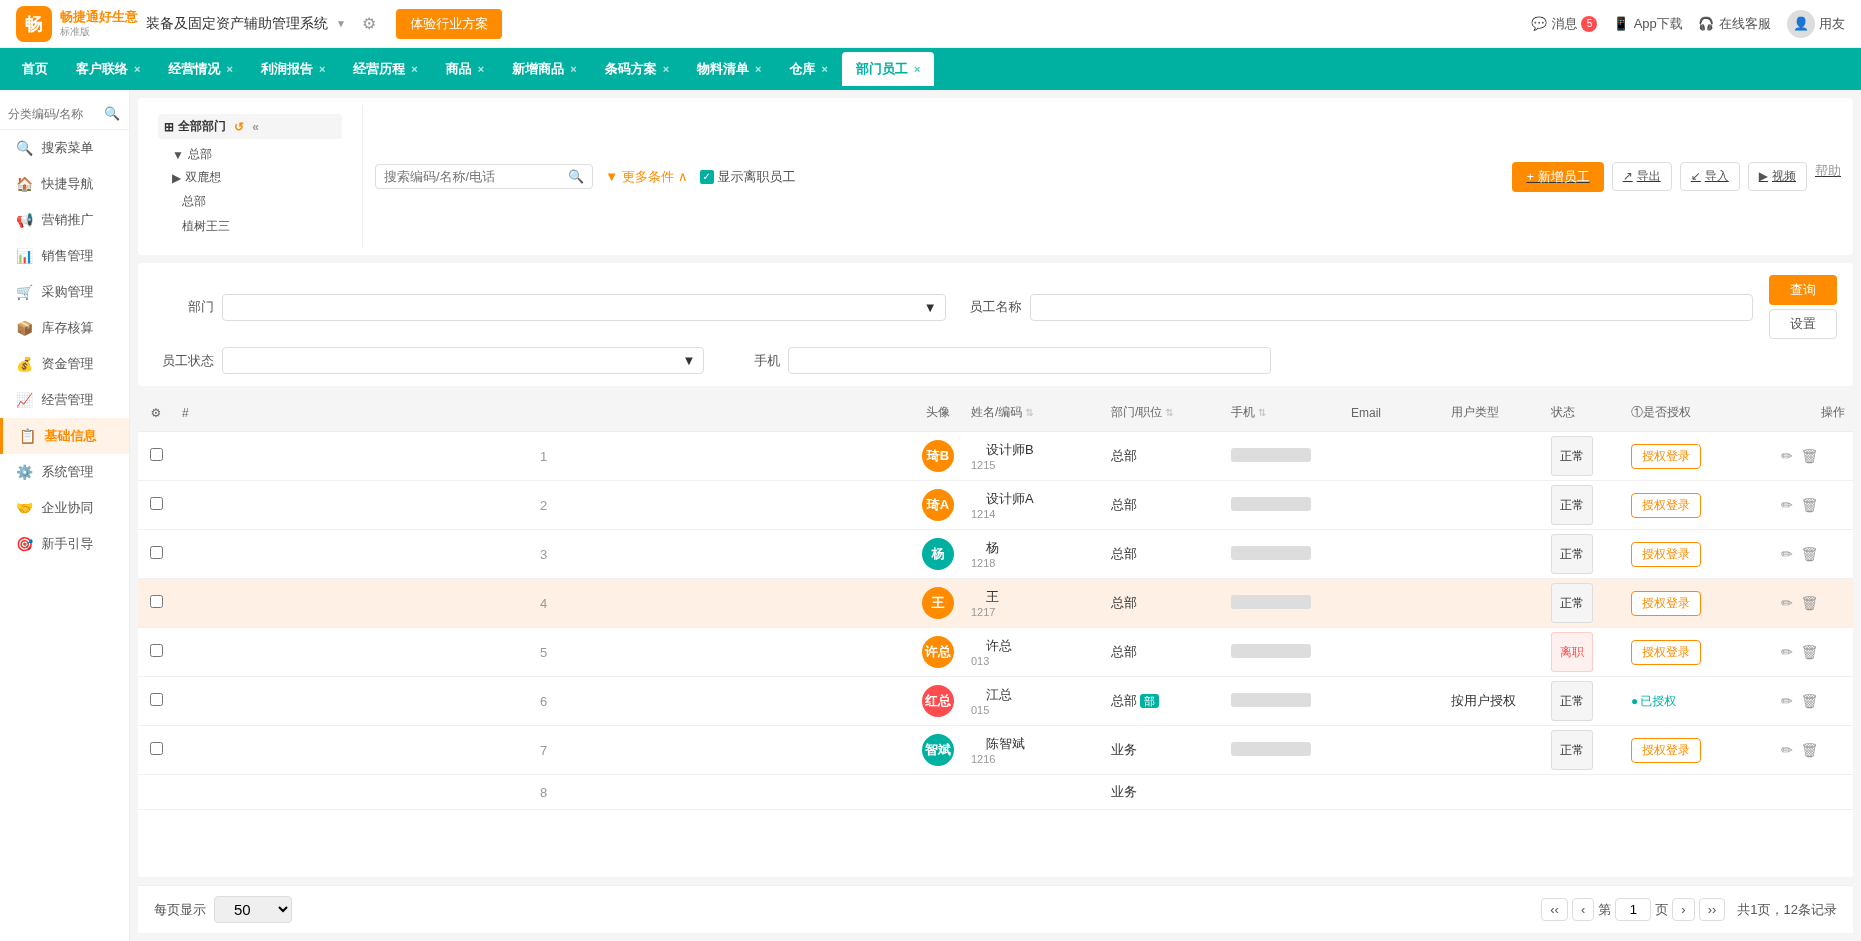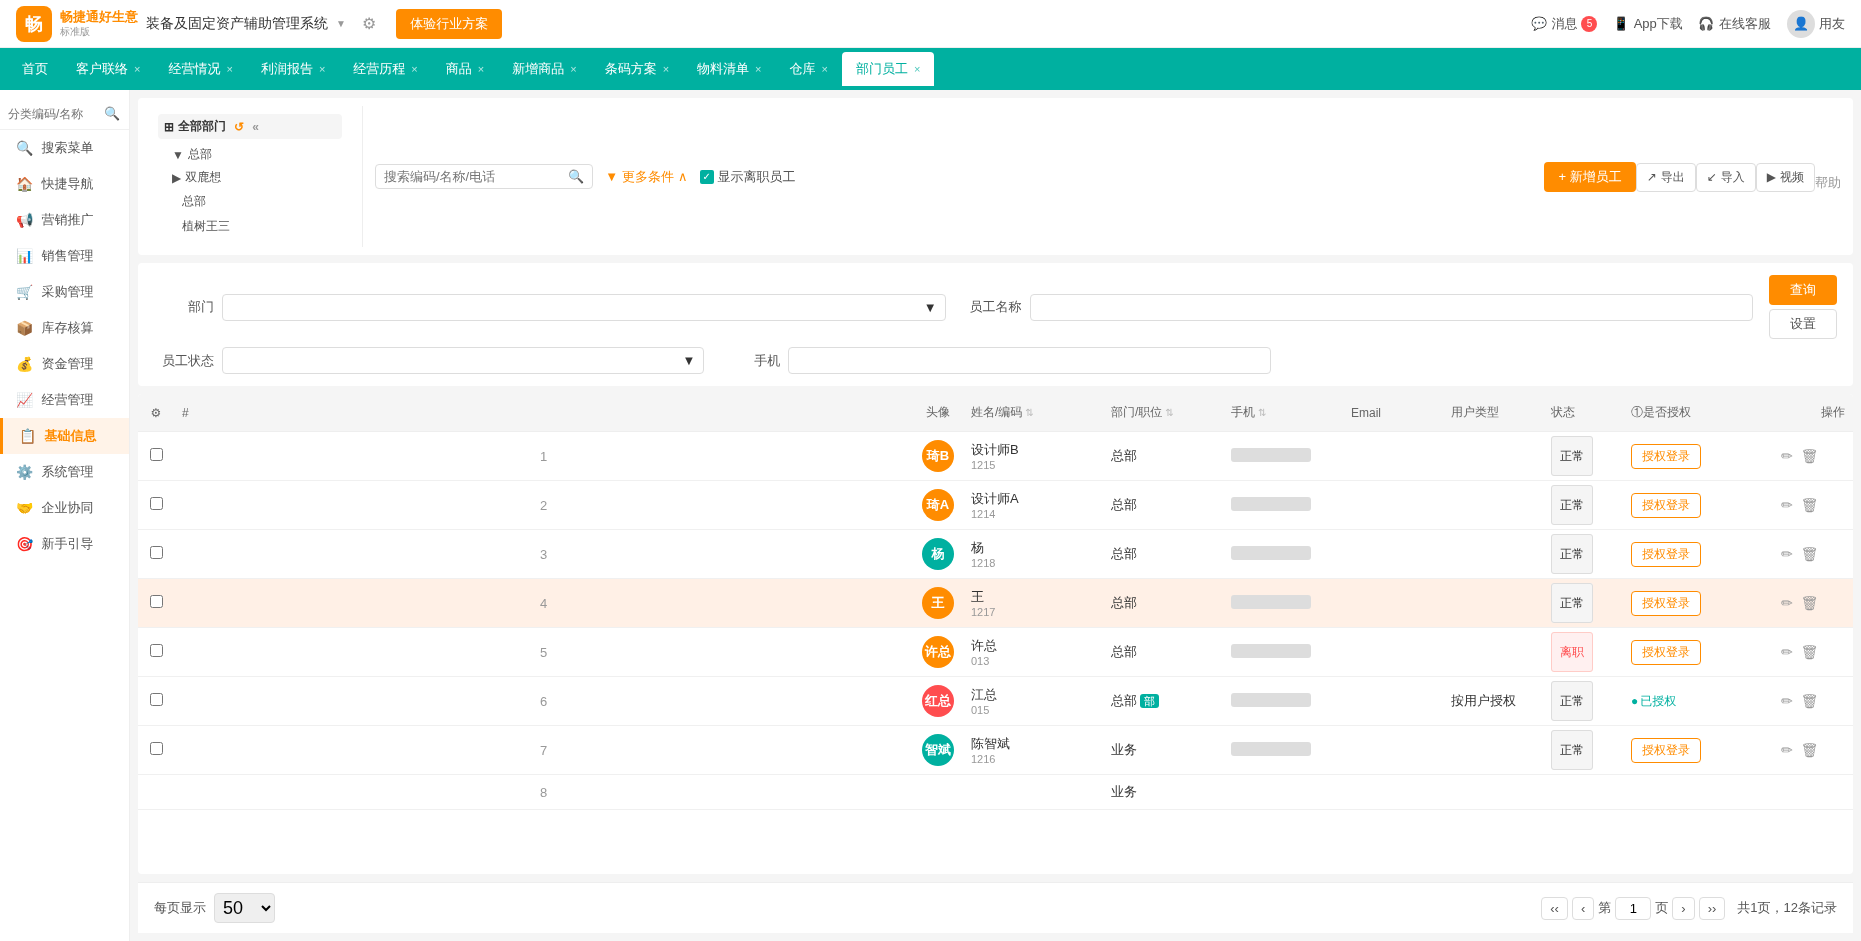--- a/index.html
+++ b/index.html
@@ -20,21 +20,21 @@
     .dropdown-arrow { color: #999; font-size: 10px; }
     .settings-icon { color: #999; font-size: 16px; cursor: pointer; margin-left: 8px; }
     .trial-btn { background: #ff8c00; color: #fff; border: none; padding: 6px 14px; border-radius: 4px; cursor: pointer; font-size: 13px; margin-left: 12px; }
     .top-right { display: flex; align-items: center; gap: 16px; margin-left: auto; }
     .top-right-item { display: flex; align-items: center; gap: 4px; color: #555; cursor: pointer; font-size: 13px; }
     .badge { background: #ff4d4f; color: #fff; border-radius: 50%; width: 16px; height: 16px; font-size: 10px; display: flex; align-items: center; justify-content: center; }
     .user-avatar { width: 28px; height: 28px; border-radius: 50%; background: #ddd; display: flex; align-items: center; justify-content: center; color: #999; }
 
     
     .nav-tabs { background: #00b0a0; height: 42px; display: flex; align-items: center; padding: 0 8px; flex-shrink: 0; overflow: hidden; }
-    .nav-tab { color: #fff; padding: 8px 14px; cursor: pointer; font-size: 13px; border-radius: 4px 4px 0 0; display: flex; align-items: center; gap: 4px; white-space: nowrap; }
+    .nav-tab { color: #fff; padding: 8px 14px; cursor: pointer; font-size: 13px; border-radius: 4px 4px 0 0; display: flex; align-items: center; gap: 4px; white-space: nowrap; font-weight: bold; }
     .nav-tab.active { background: #fff; color: #00b0a0; border-radius: 4px 4px 0 0; }
     .nav-tab .close-x { color: inherit; opacity: 0.7; font-size: 11px; margin-left: 2px; }
 
     
     .main-area { display: flex; flex: 1; overflow: hidden; }
 
     
     .sidebar { width: 130px; background: #fff; border-right: 1px solid #eee; flex-shrink: 0; overflow-y: auto; padding: 8px 0; }
     .sidebar-search { padding: 8px; display: flex; align-items: center; gap: 4px; border-bottom: 1px solid #f0f0f0; }
     .sidebar-search input { border: none; outline: none; font-size: 12px; width: 100%; color: #999; }
@@ -88,39 +88,39 @@
     .auth-granted::before { content: '●'; margin-right: 2px; }
     .action-icons { display: flex; gap: 8px; align-items: center; }
     .action-icon { color: #999; cursor: pointer; font-size: 14px; }
     .dept-tag { background: #00b0a0; color: #fff; border-radius: 3px; padding: 1px 4px; font-size: 11px; margin-left: 3px; }
     .phone-mask { background: #ddd; border-radius: 3px; height: 14px; width: 80px; display: inline-block; }
     .row-num { color: #999; text-align: center; }
 
     
     .pagination { background: #fff; padding: 10px 16px; display: flex; align-items: center; gap: 8px; border-top: 1px solid #eee; flex-shrink: 0; font-size: 13px; }
     .pagination-label { color: #555; }
-    .page-size-select { border: 1px solid #ddd; border-radius: 4px; padding: 3px 4px; font-size: 18px; outline: none; }
+    .page-size-select { border: 1px solid #ddd; border-radius: 4px; padding: 3px 15px; font-size: 15px; outline: none; }
     .page-nav { display: flex; align-items: center; gap: 4px; margin-left: auto; }
     .page-btn { border: 1px solid #ddd; background: #fff; padding: 3px 8px; border-radius: 4px; cursor: pointer; color: #555; font-size: 13px; }
     .page-input { border: 1px solid #ddd; border-radius: 4px; padding: 3px 6px; width: 36px; text-align: center; font-size: 13px; outline: none; }
     .page-total { color: #555; margin-left: 8px; }
 
     .col-settings { width: 36px; text-align: center; }
     .col-avatar { width: 50px; text-align: center; }
     .col-name { width: 140px; }
     .col-dept { width: 120px; }
     .col-phone { width: 120px; }
     .col-email { width: 100px; }
     .col-usertype { width: 100px; }
     .col-status { width: 80px; }
     .col-auth { width: 150px; }
     .col-op { width: 80px; text-align: right; }
     .sort-arrows { color: #bbb; font-size: 10px; margin-left: 3px; }
     .name-code { display: flex; flex-direction: column; }
-    .emp-name { font-size: 13px; color: #333; }
+    .emp-name { font-size: 13px; color: #333; margin-left: 15px; }
     .emp-code { font-size: 11px; color: #999; }
   </style>
 </head>
 <body>
 
 <div class="app-wrapper">
 
   <div class="top-bar">
     <div class="logo-area">
       <div class="logo-icon">畅</div>
@@ -295,21 +295,21 @@
           <span>▼</span>
           <span>更多条件</span>
           <span>∧</span>
         </div>
 
         <div class="show-inactive">
           <div class="checkbox-checked">✓</div>
           <span>显示离职员工</span>
         </div>
 
-        <div style="margin-left:auto;display:flex;align-items:flex-end;">
+        <div style="margin-left:auto;display:flex;gap:8px;align-items:flex-start;text-decoration:underline;">
           <button class="btn-primary">+ 新增员工</button>
           <button class="btn-outline">
             <span>↗</span>
             <span>导出</span>
           </button>
           <button class="btn-outline">
             <span>↙</span>
             <span>导入</span>
           </button>
           <button class="btn-outline">

